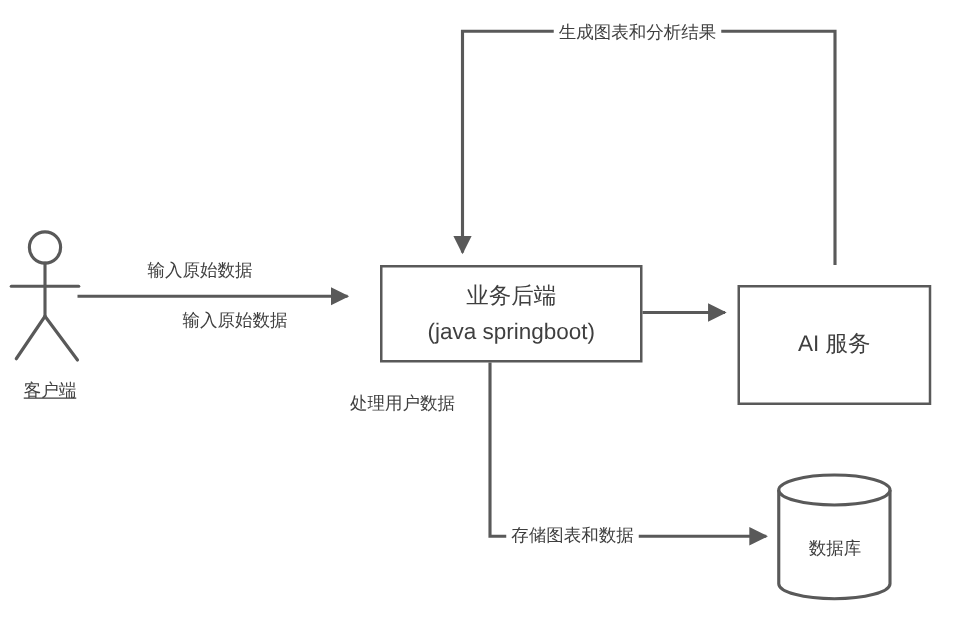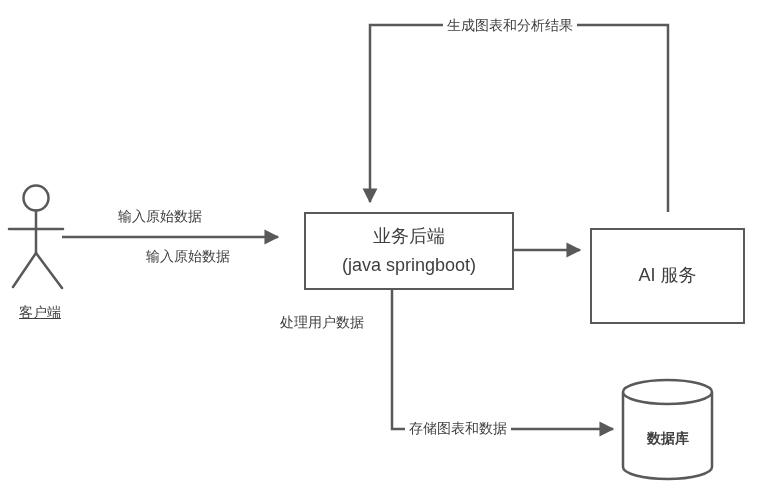--- a/index.html
+++ b/index.html
@@ -43,21 +43,21 @@
     white-space: nowrap;
     color: #3f3f3f;
   }
   .on-line { background: #ffffff; padding: 0 4px; }
   .lbl-loop      { left: 510px; top: 26px; }
   .lbl-input1    { left: 160px; top: 217px; }
   .lbl-input2    { left: 160px; top: 257px; margin-left: 28px; }
   .lbl-process   { left: 322px; top: 323px; }
   .lbl-store     { left: 458px; top: 429px; }
   .lbl-client    { left: 40px;  top: 313px; text-decoration: underline; }
-  .lbl-database  { left: 668px; top: 439px; font-weight: bold; }
+  .lbl-database  { left: 668px; top: 439px; }
 </style>
 </head>
 <body>
 
 <div class="canvas">
 
   <svg class="svg-layer" viewBox="0 0 776 499" xmlns="http://www.w3.org/2000/svg">
     <defs>
       <marker id="arrow" viewBox="0 0 12 12" refX="10" refY="6" markerWidth="6.5" markerHeight="6.5" orient="auto-start-reverse">
         <path d="M0,0.5 L11,6 L0,11.5 Z" fill="#595959"></path>

